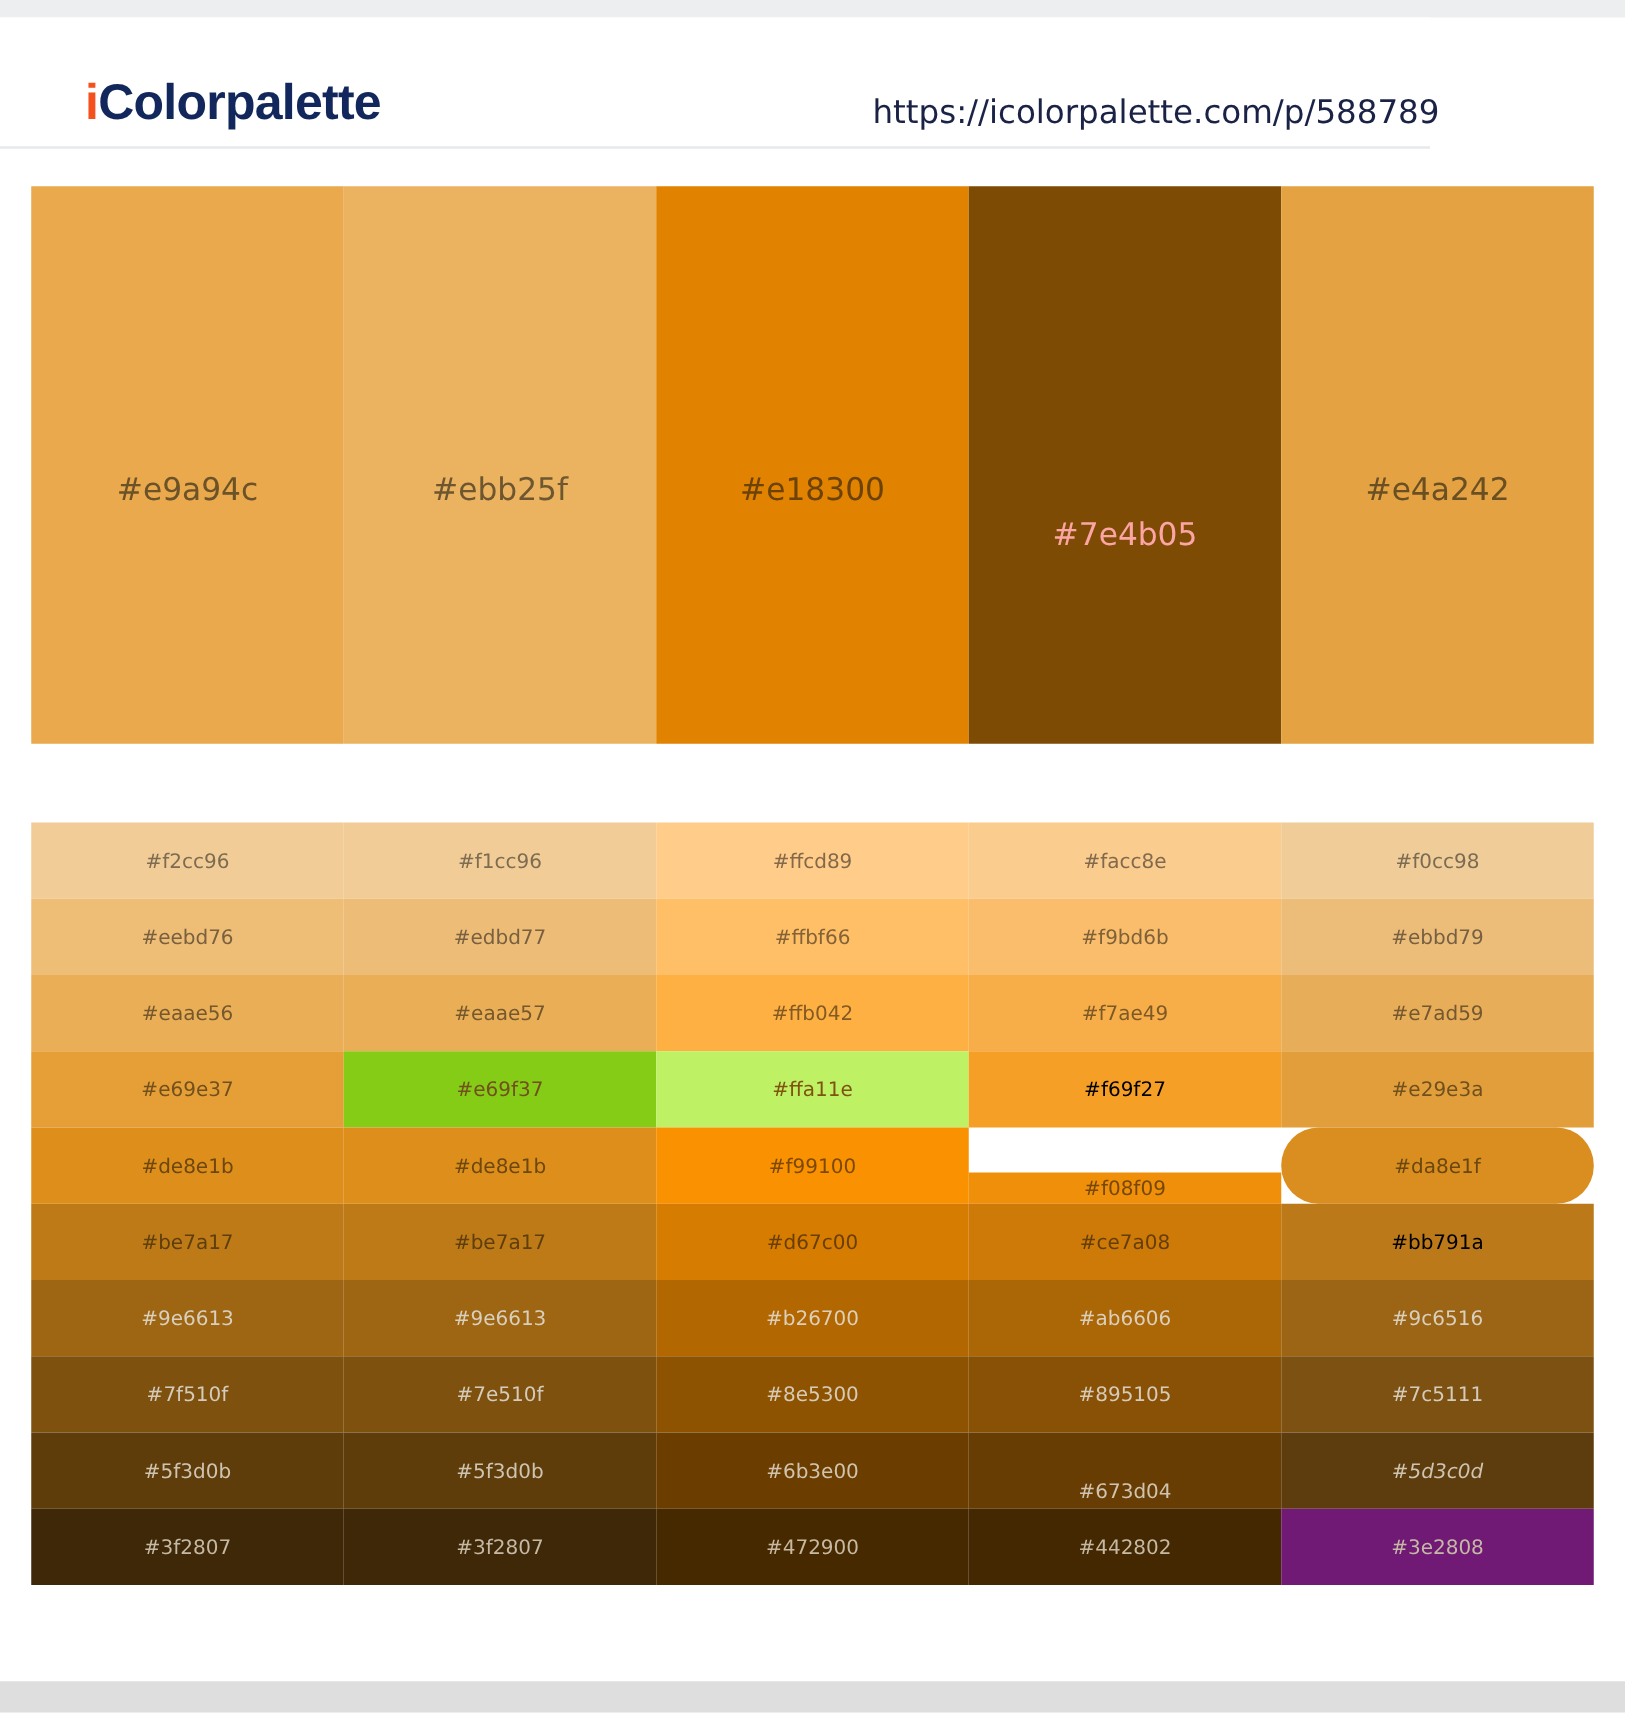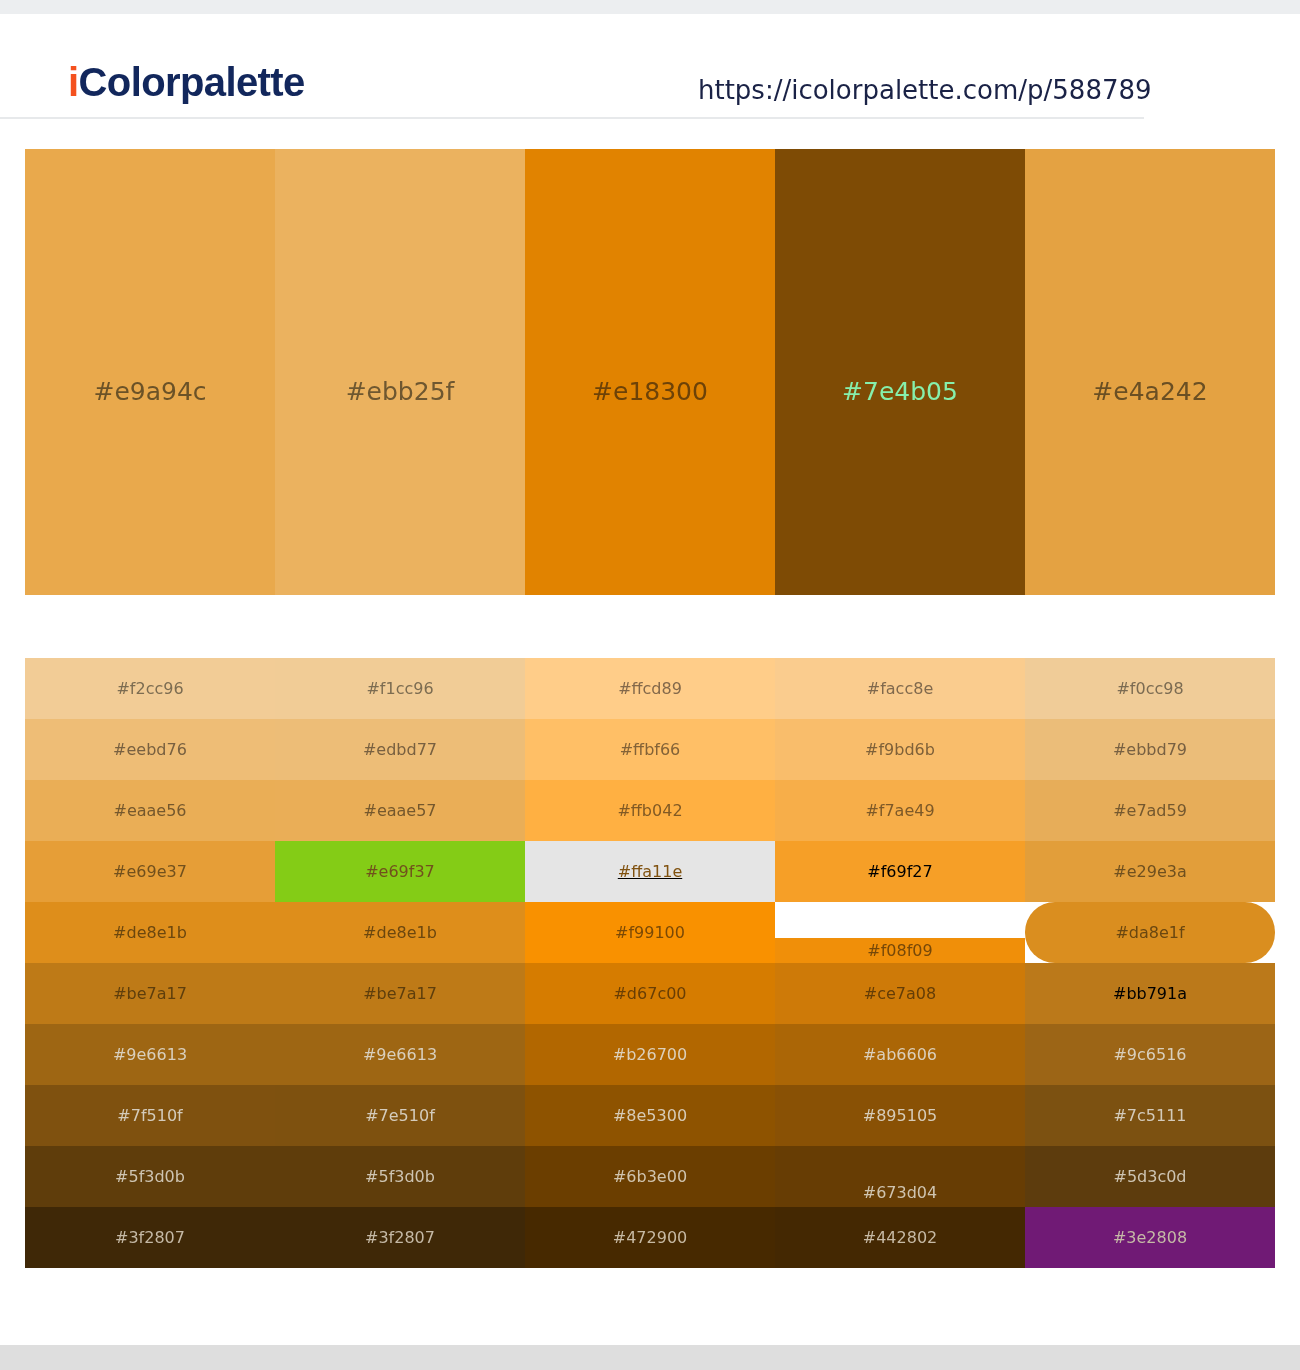--- a/index.html
+++ b/index.html
@@ -119,21 +119,21 @@
   <div class="swatch" style="background: rgb(233, 169, 76);">
     <div class="swatch-label" style="color: rgb(107, 82, 39);">#e9a94c</div>
   </div>
   <div class="swatch" style="background: rgb(235, 178, 95);">
     <div class="swatch-label" style="color: rgb(110, 87, 48);">#ebb25f</div>
   </div>
   <div class="swatch" style="background: rgb(225, 131, 0);">
     <div class="swatch-label" style="color: rgb(109, 66, 7);">#e18300</div>
   </div>
   <div class="swatch" style="background: rgb(126, 75, 5);">
-    <div class="swatch-label" style="color: #86efac;">#7e4b05</div>
+    <div class="swatch-label" style="color: #fca5a5; margin-top: 36px;">#7e4b05</div>
   </div>
   <div class="swatch" style="background: rgb(228, 162, 66);">
     <div class="swatch-label" style="color: rgb(106, 79, 35);">#e4a242</div>
   </div>
 </div>
 
 <div class="shades-grid" id="shades-grid">
     <div class="shade-row">
       <div class="shade-cell" style="background: rgb(242, 204, 150);">
         <span class="shade-label" style="color: rgb(124, 108, 81);">#f2cc96</span>
@@ -185,21 +185,21 @@
         <span class="shade-label" style="color: rgb(116, 88, 47);">#e7ad59</span>
       </div>
     </div>
     <div class="shade-row">
       <div class="shade-cell" style="background: rgb(230, 158, 55);">
         <span class="shade-label" style="color: rgb(113, 80, 29);">#e69e37</span>
       </div>
       <div class="shade-cell" style="background: #84cc16;">
         <span class="shade-label" style="color: rgb(113, 80, 29);">#e69f37</span>
       </div>
-      <div class="shade-cell" style="background: #e5e5e5; text-decoration: underline;">
+      <div class="shade-cell" style="background: #bef264;">
         <span class="shade-label" style="color: rgb(128, 82, 16);">#ffa11e</span>
       </div>
       <div class="shade-cell" style="background: rgb(246, 159, 39);">
         <span class="shade-label" style="color: #000000;">#f69f27</span>
       </div>
       <div class="shade-cell" style="background: rgb(226, 158, 58);">
         <span class="shade-label" style="color: rgb(111, 80, 31);">#e29e3a</span>
       </div>
     </div>
     <div class="shade-row">
@@ -276,21 +276,21 @@
       </div>
       <div class="shade-cell" style="background: rgb(95, 61, 11);">
         <span class="shade-label" style="color: rgb(206, 196, 178);">#5f3d0b</span>
       </div>
       <div class="shade-cell" style="background: rgb(107, 62, 0);">
         <span class="shade-label" style="color: rgb(208, 196, 174);">#6b3e00</span>
       </div>
       <div class="shade-cell" style="background: rgb(103, 61, 4);">
         <span class="shade-label" style="color: rgb(207, 196, 176); margin-top: 32px;">#673d04</span>
       </div>
-      <div class="shade-cell" style="background: rgb(93, 60, 13);">
+      <div class="shade-cell" style="background: rgb(93, 60, 13); font-style: italic;">
         <span class="shade-label" style="color: rgb(206, 196, 178);">#5d3c0d</span>
       </div>
     </div>
     <div class="shade-row">
       <div class="shade-cell" style="background: rgb(63, 40, 7);">
         <span class="shade-label" style="color: rgb(197, 185, 166);">#3f2807</span>
       </div>
       <div class="shade-cell" style="background: rgb(63, 40, 7);">
         <span class="shade-label" style="color: rgb(197, 185, 166);">#3f2807</span>
       </div>

